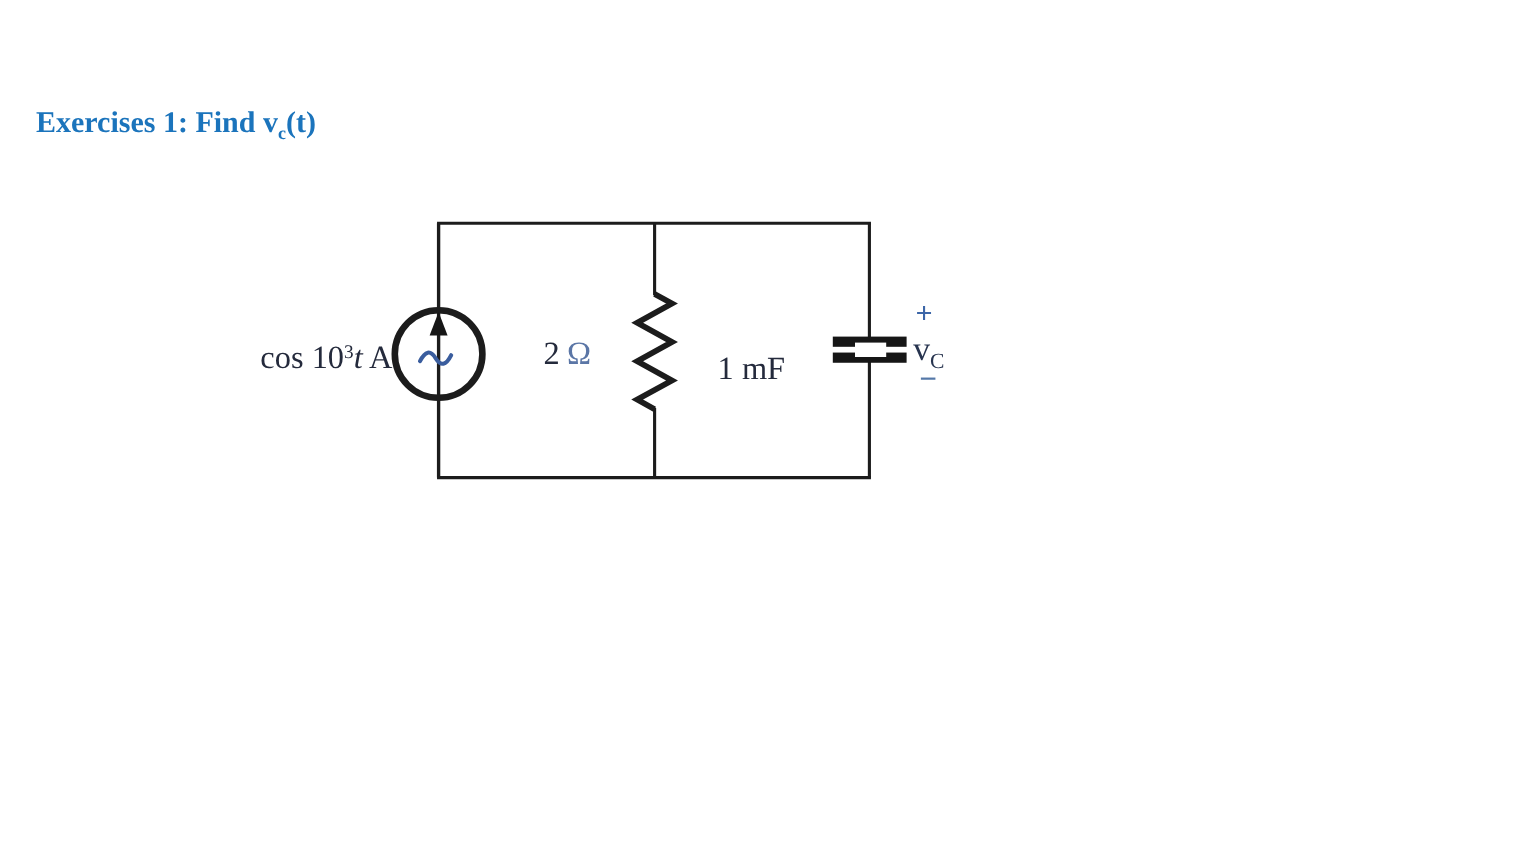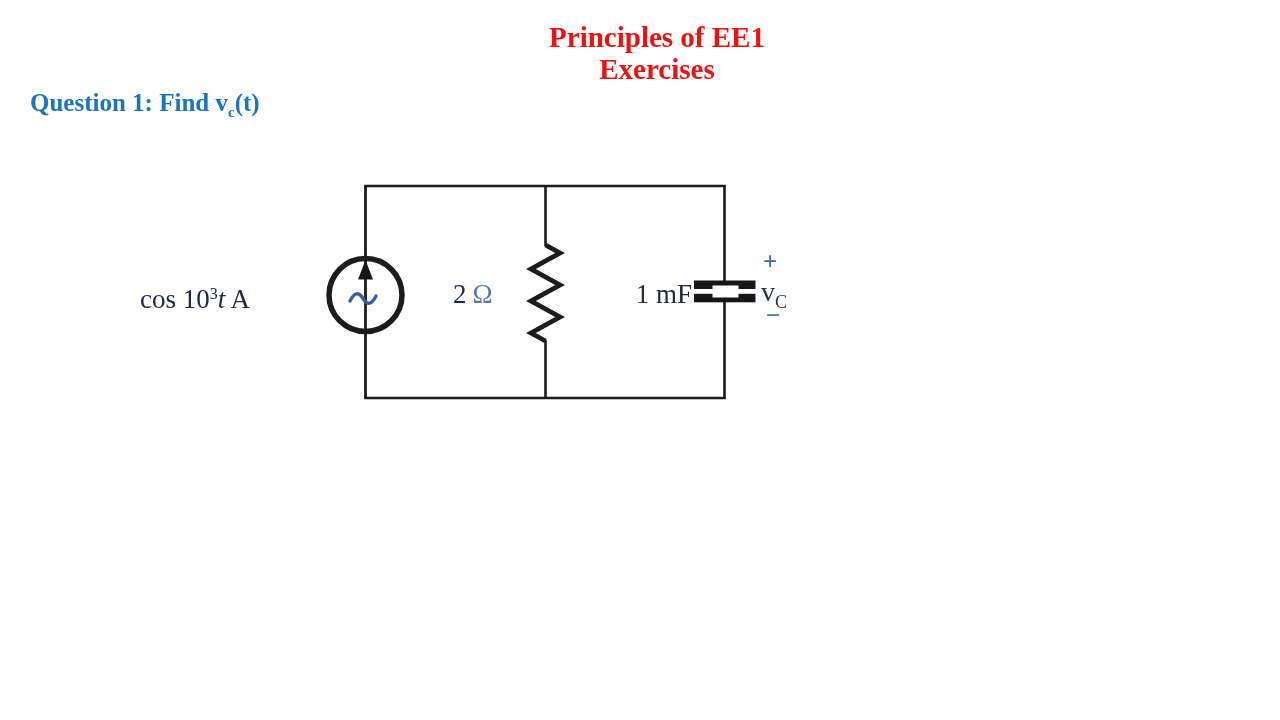--- a/index.html
+++ b/index.html
@@ -41,42 +41,38 @@
     left: 0;
     top: 0;
   }
   .lbl {
     position: absolute;
     color: #242a3c;
     font-size: 27px;
     line-height: 28px;
     white-space: nowrap;
   }
-  .src-lbl { left: 140px; top: 280px; width: 187px; }
+  .src-lbl { left: 140px; top: 280px; width: 187px; text-align: right; }
   .src-lbl .sup { font-size: 16px; vertical-align: 9px; }
   .src-lbl .ivar { font-style: italic; }
   .res-lbl { left: 453px; top: 280px; }
   .res-lbl .omega { color: #5b76a6; margin-left: 6px; }
-  .cap-lbl { left: 598px; top: 280px; width: 94px; text-align: right; }
+  .cap-lbl { left: 598px; top: 293px; width: 94px; text-align: left; }
   .v-plus  { left: 763px; top: 249px; color: #3c66a8; font-weight: bold; font-size: 25px; line-height: 25px; }
   .v-name  { left: 761px; top: 277px; color: #27344f; font-size: 28px; line-height: 30px; }
   .v-name .vsub { font-size: 18px; vertical-align: -7px; }
   .v-minus { left: 766px; top: 303px; color: #5578a8; font-weight: bold; font-size: 26px; line-height: 26px; }
 </style>
 </head>
 <body>
 
 <div class="page">
 
-  <div class="title">
-    <div>Principles of EE1</div>
-    <div>Exercises</div>
-  </div>
 
-  <div class="question"><span>Question 1: Find v</span><span class="qsub">c</span><span>(t)</span></div>
+  <div class="question"><span>Exercises 1: Find v</span><span class="qsub">c</span><span>(t)</span></div>
 
   <svg class="circuit" width="1280" height="720" viewBox="0 0 1280 720">
 
     <g stroke="#1c1c1c" stroke-width="2.6" fill="none">
       <line x1="364.2" y1="186" x2="725.8" y2="186"></line>
       <line x1="364.2" y1="398" x2="725.8" y2="398"></line>
 
       <line x1="545.5" y1="186" x2="545.5" y2="246"></line>
       <line x1="545.5" y1="340" x2="545.5" y2="398"></line>
 

